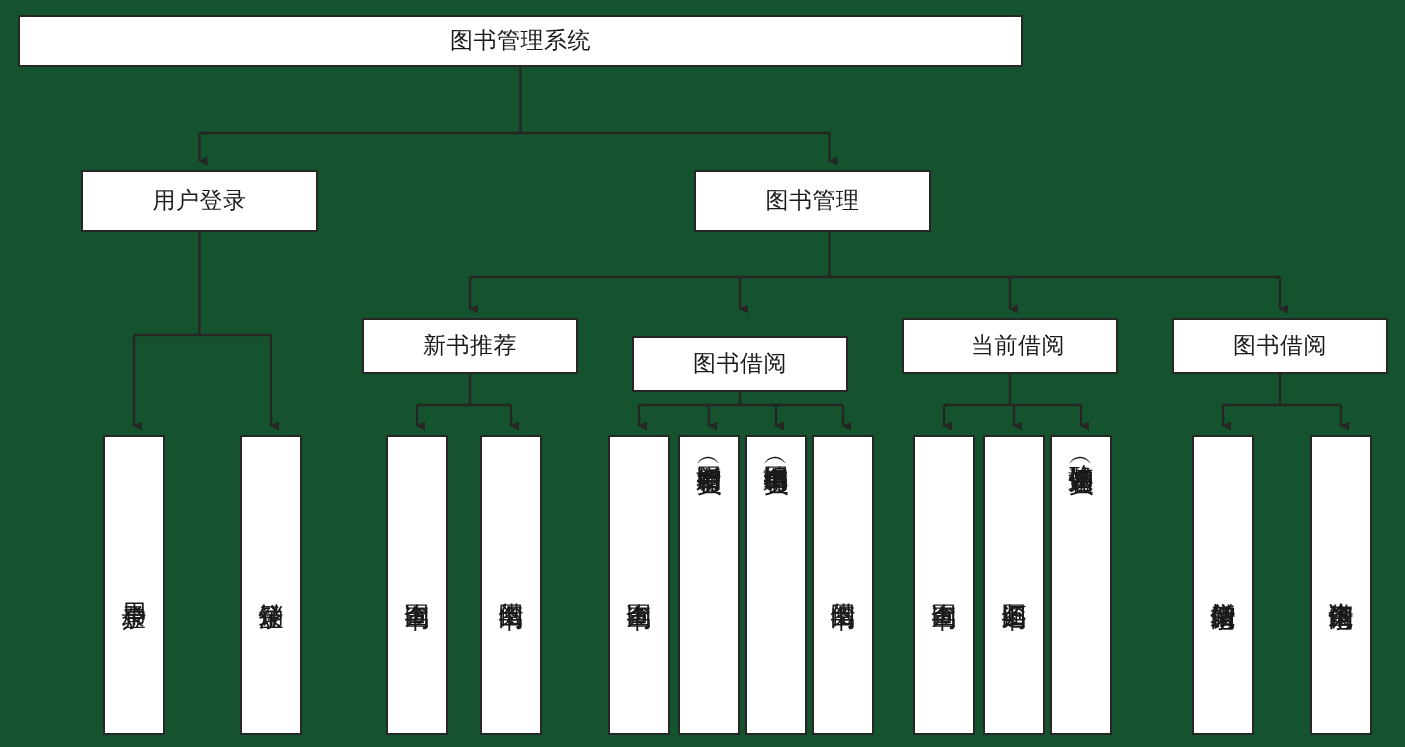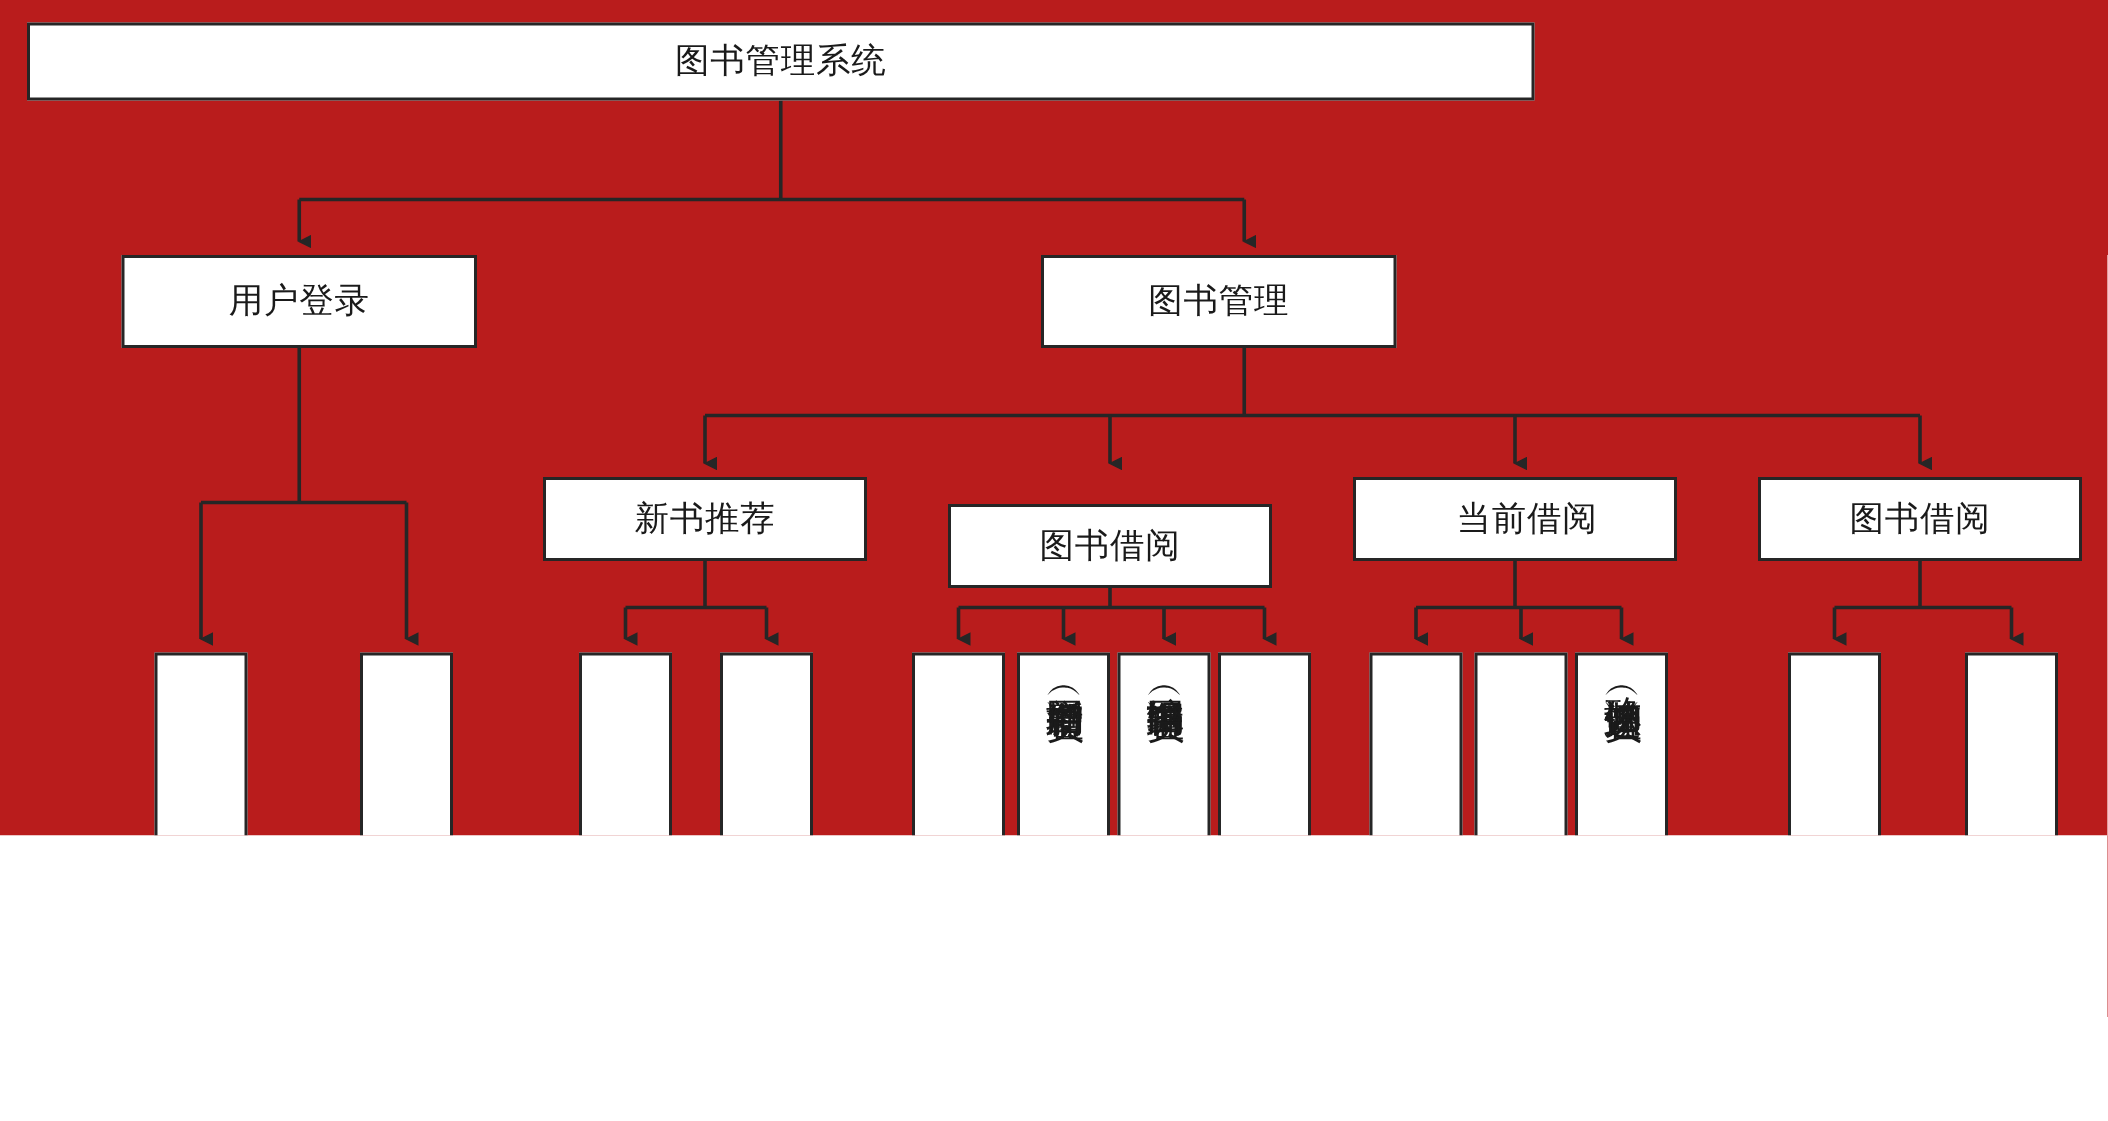--- a/index.html
+++ b/index.html
@@ -6,22 +6,22 @@
     margin: 0;
     padding: 0;
     background: #ffffff;
   }
   body {
     font-family: "Liberation Sans", "DejaVu Sans", sans-serif;
   }
   #canvas {
     position: relative;
     width: 1405px;
-    height: 557px;
-    background: #b91c1c;
+    height: 747px;
+    background: #14532d;
     overflow: hidden;
   }
   #wires {
     position: absolute;
     left: 0;
     top: 0;
     width: 1405px;
     height: 747px;
   }
   .node {

